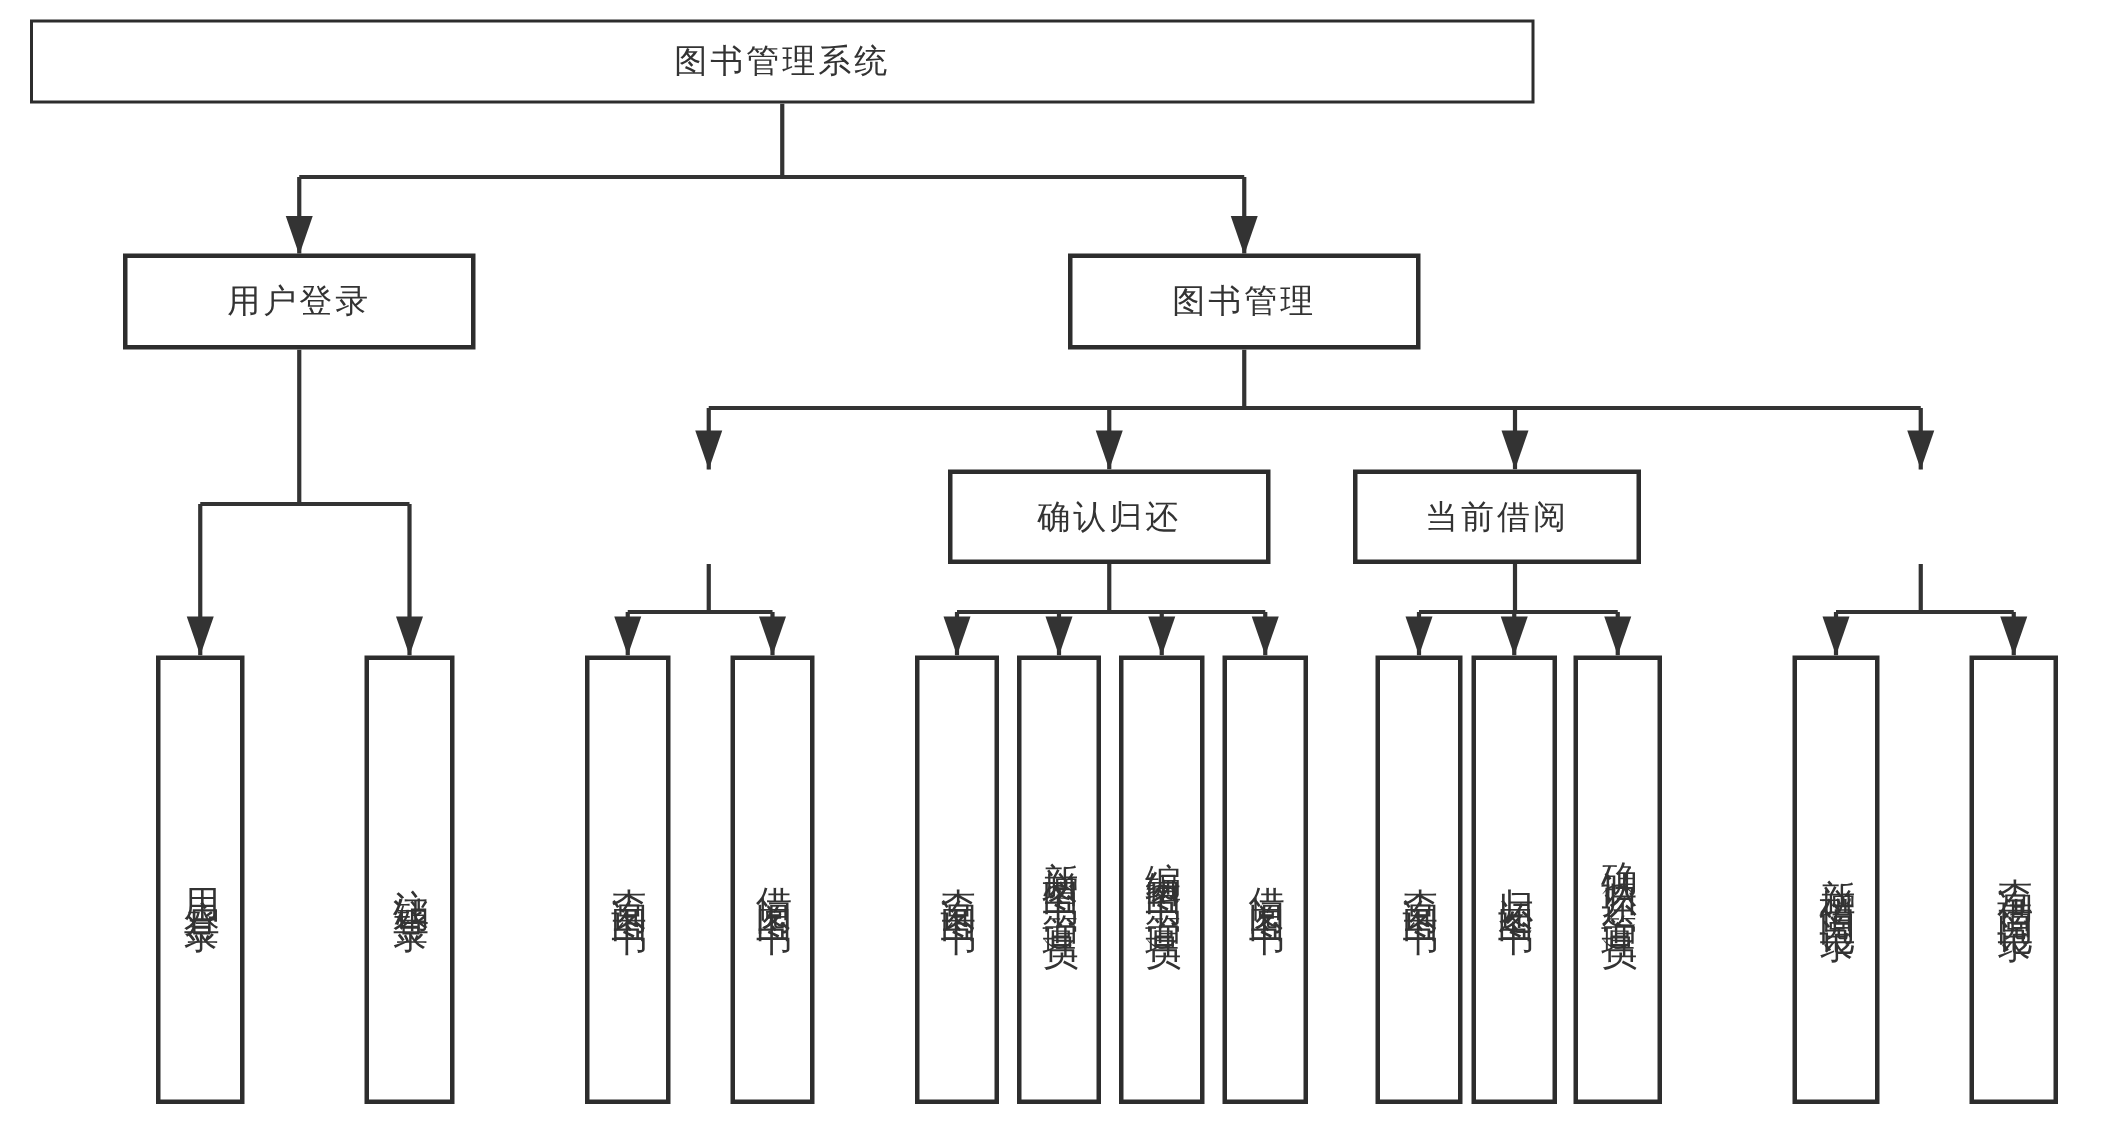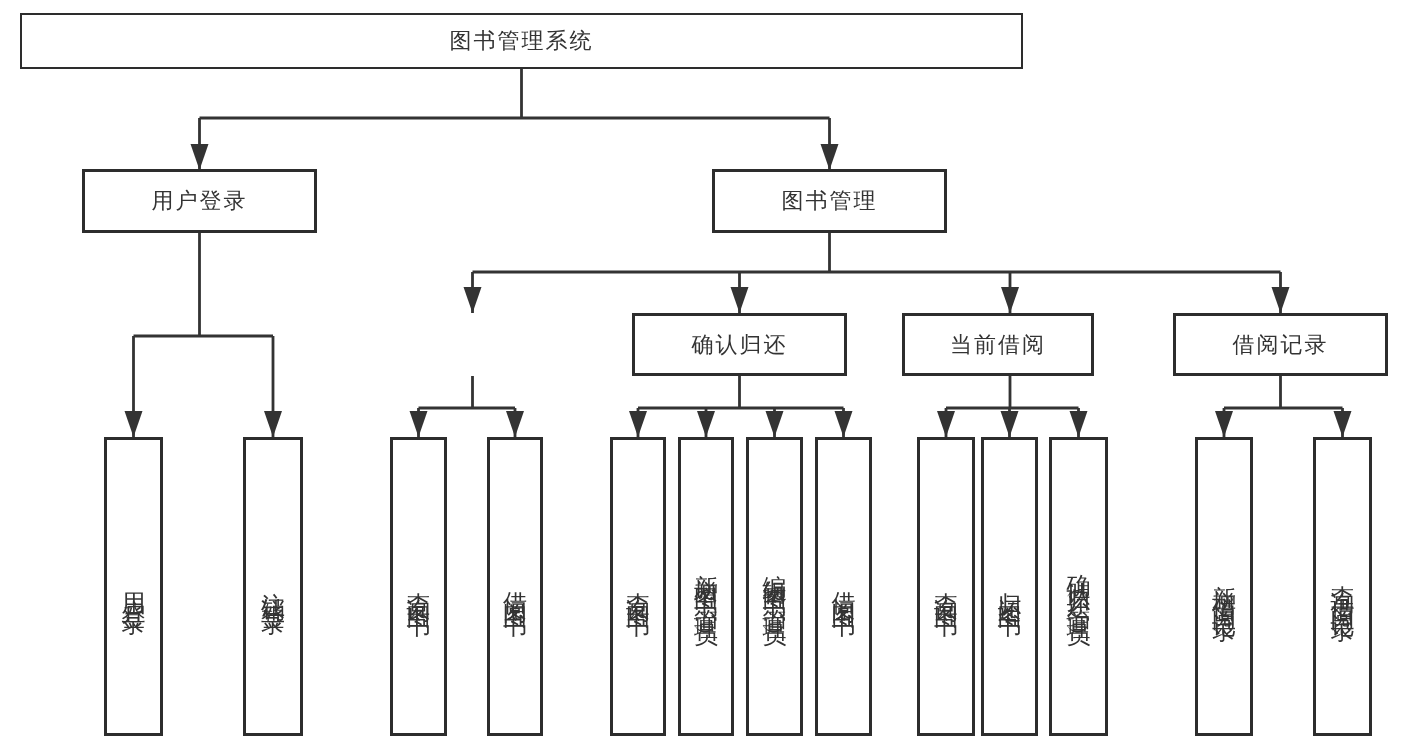--- a/index.html
+++ b/index.html
@@ -87,23 +87,20 @@
   <div class="hbox" style="left:712px;top:169px;width:235px;height:64px">
     <span>图书管理</span>
   </div>
 
   <div class="hbox" style="left:632px;top:313px;width:215px;height:63px">
     <span>确认归还</span>
   </div>
   <div class="hbox" style="left:902px;top:313px;width:192px;height:63px">
     <span>当前借阅</span>
   </div>
-  <div class="hbox" style="left:1173px;top:313px;width:215px;height:63px">
-    <span>借阅记录</span>
-  </div>
 
   <div class="vbox" style="left:104px;width:59px">
     <span class="vtext">用户登录</span>
   </div>
   <div class="vbox" style="left:243px;width:60px">
     <span class="vtext">注销登录</span>
   </div>
   <div class="vbox" style="left:390px;width:57px">
     <span class="vtext">查询图书</span>
   </div>

